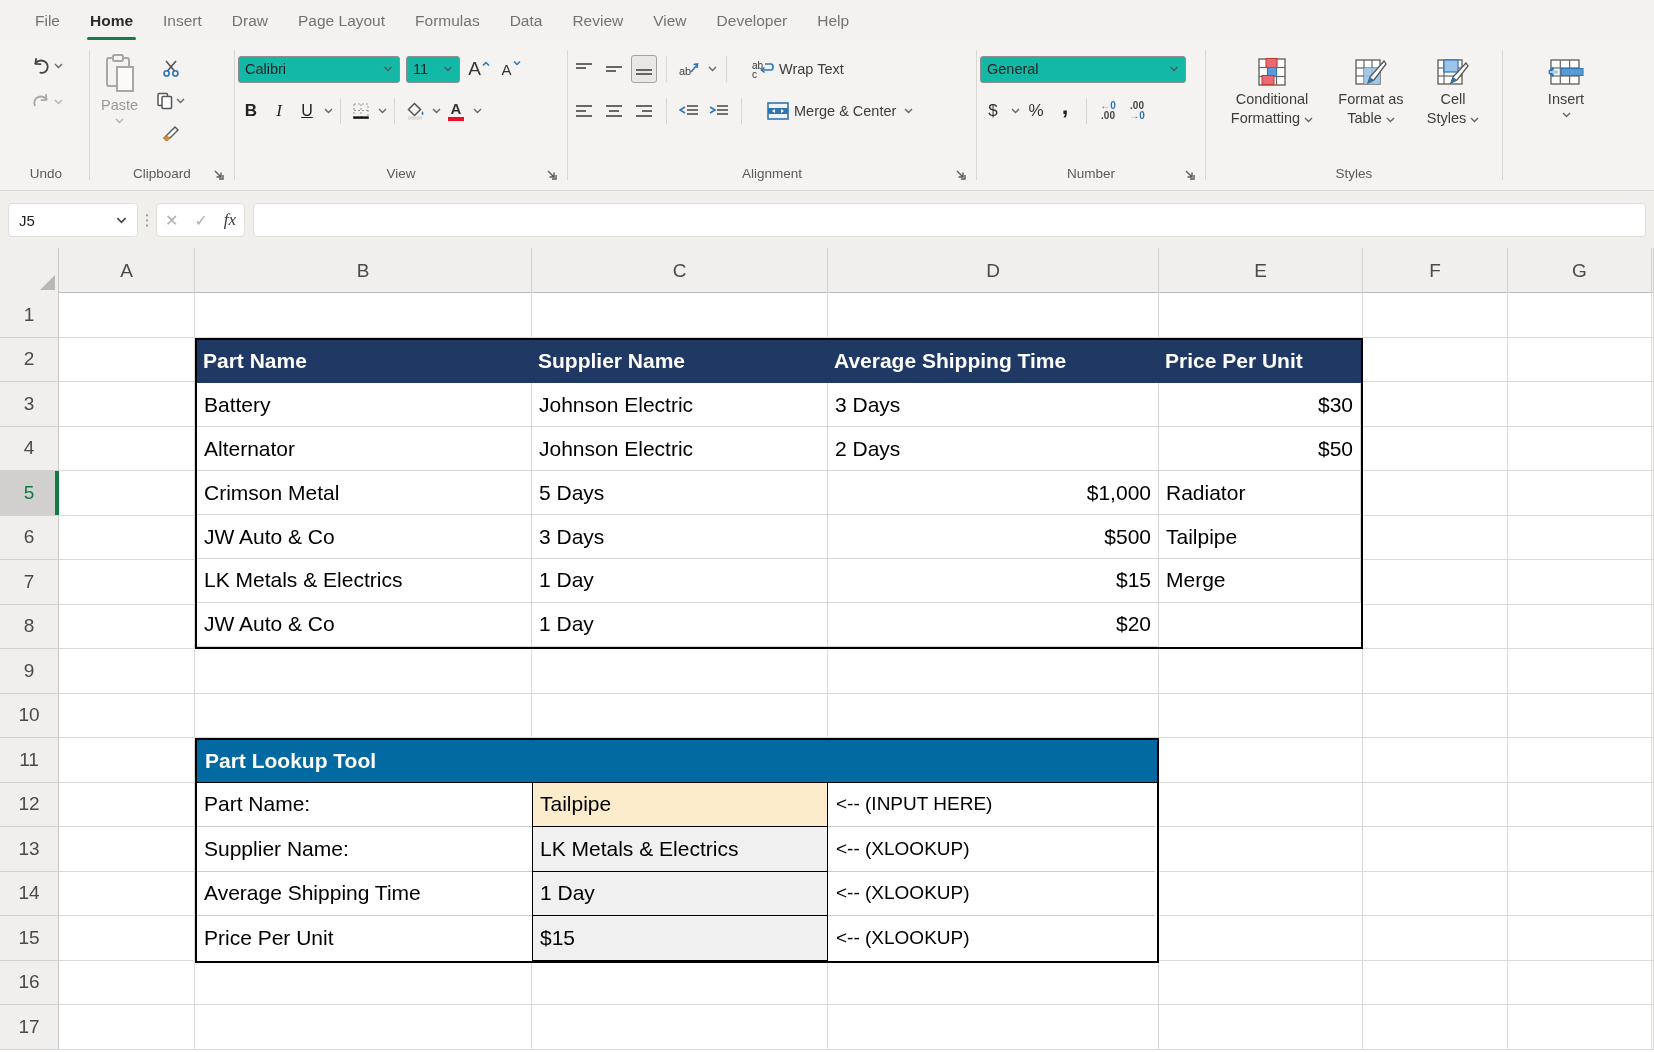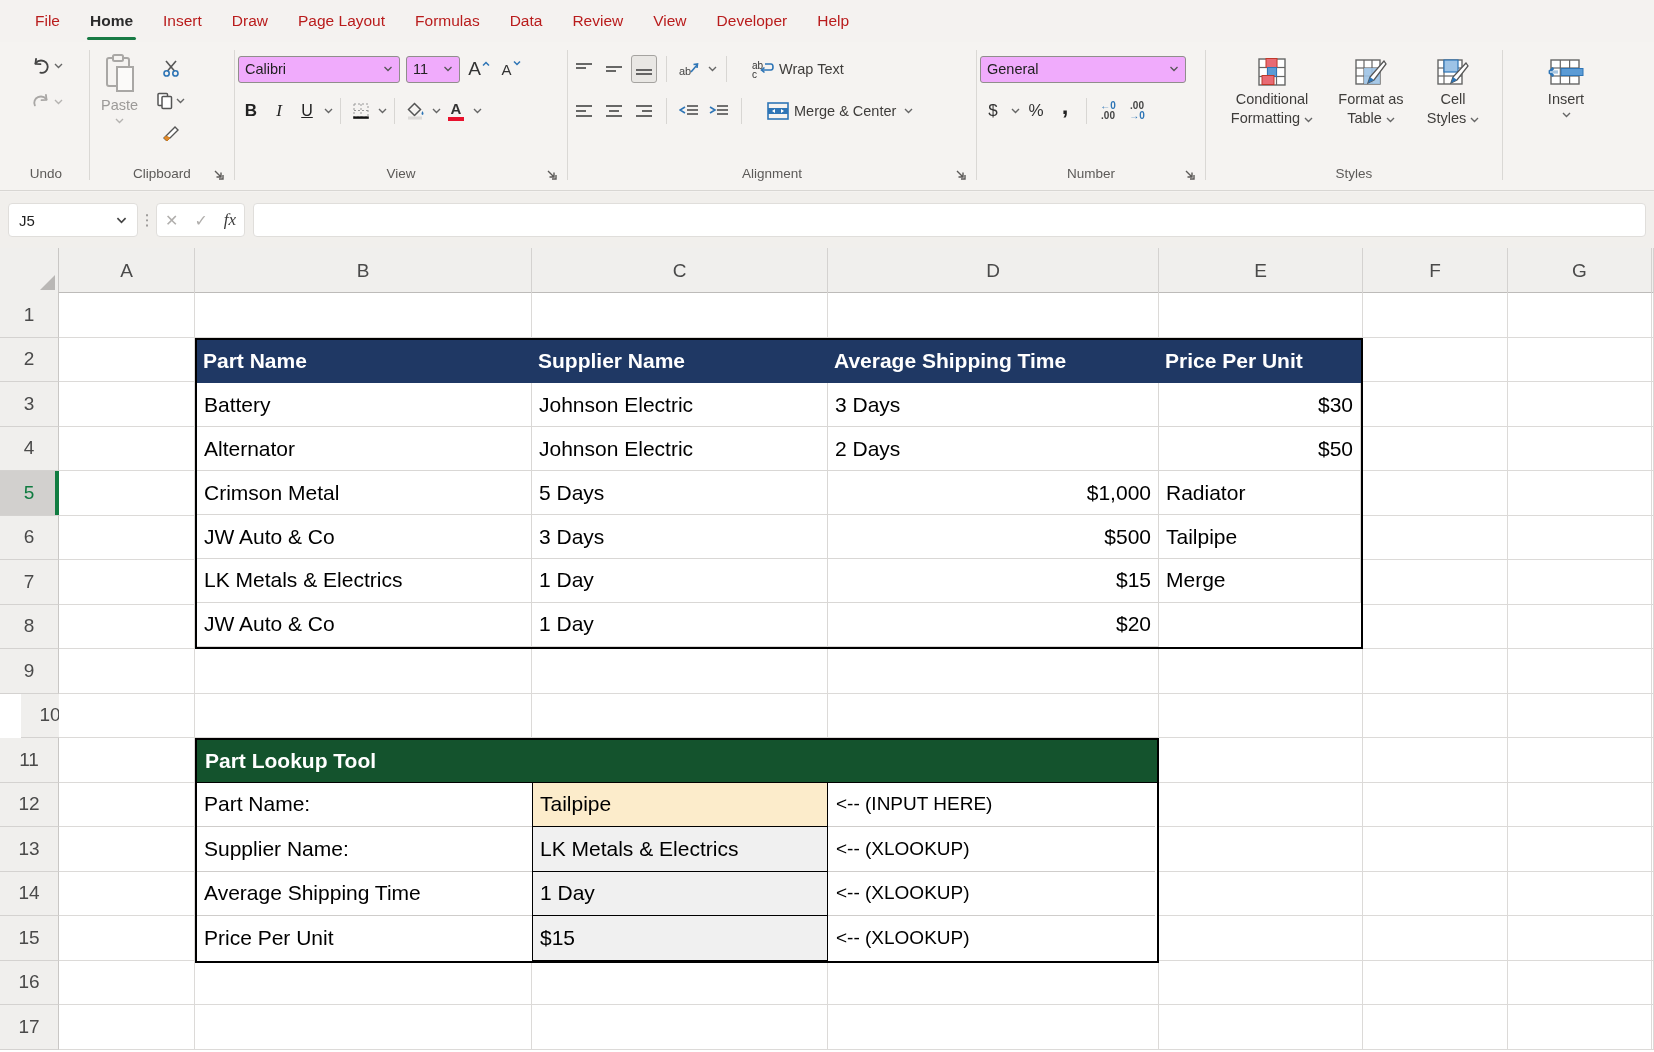--- a/index.html
+++ b/index.html
@@ -2,37 +2,37 @@
 <html><head>
 <meta charset="utf-8">
 <style>
   * { margin:0; padding:0; box-sizing:border-box; }
   html,body { width:1654px; height:1052px; overflow:hidden; }
   body { font-family:"Liberation Sans", sans-serif; background:#f4f2f0; color:#444; }
   .screen { position:relative; width:1654px; height:1052px; }
 
   
   .tabrow { position:absolute; left:0; top:0; width:100%; height:42px; display:flex; align-items:center; padding-left:20px; background:#f4f2f0; }
-  .tab { position:relative; padding:0 15px; font-size:15.5px; color:#b91c1c; height:42px; line-height:42px; cursor:default; }
+  .tab { position:relative; padding:0 15px; font-size:15.5px; color:#737373; height:42px; line-height:42px; cursor:default; }
   .tab.active { font-weight:700; color:#2b2b2b; }
   .tab.active::after { content:""; position:absolute; left:12px; right:12px; bottom:2px; height:3px; border-radius:2px; background:#187a44; }
 
   
   .ribbon { position:absolute; left:0; top:42px; width:100%; height:149px; background:#f5f3f1; border-bottom:1px solid #d8d6d3; display:flex; padding:0 6px; }
   .group { position:relative; display:flex; flex-direction:column; height:100%; }
   .gsep { width:1px; background:#dad8d5; margin:8px 3px 10px 3px; }
   .gbody { flex:1; display:flex; padding-top:10px; }
   .glabel { height:28px; line-height:24px; text-align:center; font-size:13.5px; color:#5c5a58; }
   .launcher { position:absolute; right:4px; bottom:7px; width:14px; height:14px; }
   .rrow { display:flex; align-items:center; height:34px; }
   .stackrows { display:flex; flex-direction:column; justify-content:flex-start; gap:8px; width:100%; }
   .ibtn { display:inline-flex; align-items:center; justify-content:center; min-width:26px; height:28px; border-radius:3px; padding:0 2px; }
   .ibtn.active { background:#e9e7e4; border:1px solid #a5a3a0; }
   .chev { display:inline-block; margin-left:2px; }
-  .combo { display:flex; align-items:center; justify-content:space-between; background:#f0abfc; border:1px solid #908e8c; border-radius:3px; height:27px; padding:0 6px; font-size:14.5px; color:#222; }
+  .combo { display:flex; align-items:center; justify-content:space-between; background:#14b8a6; border:1px solid #908e8c; border-radius:3px; height:27px; padding:0 6px; font-size:14.5px; color:#222; }
   .minisep { width:1px; height:26px; background:#d8d6d3; margin:0 5px; }
   .biglbl { font-size:14.5px; color:#3f3d3b; text-align:center; line-height:19px; }
   .bigbtn { display:flex; flex-direction:column; align-items:center; padding:2px 8px; }
   .bigbtn .icon { height:36px; display:flex; align-items:center; }
   .gray-txt { color:#9c9a98; }
   .declbl { font-size:10px; line-height:10px; text-align:center; color:#444; font-weight:700; }
   .declbl .blue { color:#2e75b6; }
 
   
   .fbar { position:absolute; left:0; top:192px; width:100%; height:56px; background:#f1efec; display:flex; align-items:center; padding:0 8px; }
@@ -55,21 +55,21 @@
   .rh.sel::after { content:""; position:absolute; right:-1px; top:0; bottom:0; width:4px; background:#107C41; }
   .cells { position:absolute; left:59px; top:45px; display:grid; }
   .cell { border-right:1px solid #dcdad8; border-bottom:1px solid #dcdad8; background:#fff; }
 
   .ptable { position:absolute; border:2px solid #000; background:#fff; display:grid; }
   .ptable .hd { background:#1f3864; color:#fff; font-weight:700; font-size:21px; display:flex; align-items:center; padding:12px 6px; }
   .ptable .td { font-size:21px; color:#000; display:flex; align-items:center; padding:0 7px; border-right:1px solid #d9d7d5; border-bottom:1px solid #d9d7d5; background:#fff; }
   .ptable .td.right { justify-content:flex-end; }
 
   .ltable { position:absolute; border:2px solid #000; background:#fff; }
-  .ltable .ttl { background:#14532d; color:#fff; font-weight:700; font-size:21px; display:flex; align-items:center; padding:0 8px; border-bottom:1px solid #000; }
+  .ltable .ttl { background:#0369a1; color:#fff; font-weight:700; font-size:21px; display:flex; align-items:center; padding:0 8px; border-bottom:1px solid #000; }
   .lrow { display:grid; grid-template-columns:335px 296px 327px; }
   .lrow .lab { font-size:21px; color:#000; display:flex; align-items:center; padding:0 7px; border-bottom:1px solid #cfcdcb; }
   .lrow .val { font-size:21px; color:#000; display:flex; align-items:center; padding:0 7px; border:1.5px solid #000; border-top:none; }
   .lrow .note { font-size:19px; color:#000; display:flex; align-items:center; padding:0 8px; border-bottom:1px solid #cfcdcb; }
   .lrow:last-child .lab, .lrow:last-child .note { border-bottom:none; }
 
   svg { display:block; }
   .wraplbl { font-size:14.5px; color:#3f3d3b; margin-left:5px; }
 </style>
 </head>
@@ -534,21 +534,21 @@
     <div class="gutter" id="gutter">
         <div class="rh" style="height: 44.5px;">1</div>
         <div class="rh" style="height: 44.5px;">2</div>
         <div class="rh" style="height: 44.5px;">3</div>
         <div class="rh" style="height: 44.5px;">4</div>
         <div class="rh sel" style="height: 44.5px;">5</div>
         <div class="rh" style="height: 44.5px;">6</div>
         <div class="rh" style="height: 44.5px;">7</div>
         <div class="rh" style="height: 44.5px;">8</div>
         <div class="rh" style="height: 44.5px;">9</div>
-        <div class="rh" style="height: 44.5px; margin-left: 21px;">10</div>
+        <div class="rh" style="height: 44.5px;">10</div>
         <div class="rh" style="height: 44.5px;">11</div>
         <div class="rh" style="height: 44.5px;">12</div>
         <div class="rh" style="height: 44.5px;">13</div>
         <div class="rh" style="height: 44.5px;">14</div>
         <div class="rh" style="height: 44.5px;">15</div>
         <div class="rh" style="height: 44.5px;">16</div>
         <div class="rh" style="height: 44.5px;">17</div>
       </div>
     <div class="cells" id="cells" style="grid-template-columns: 136px 337px 296px 331px 204px 145px 144px 2px; grid-template-rows: repeat(17, 44.5px);">
         <div class="cell"></div>

